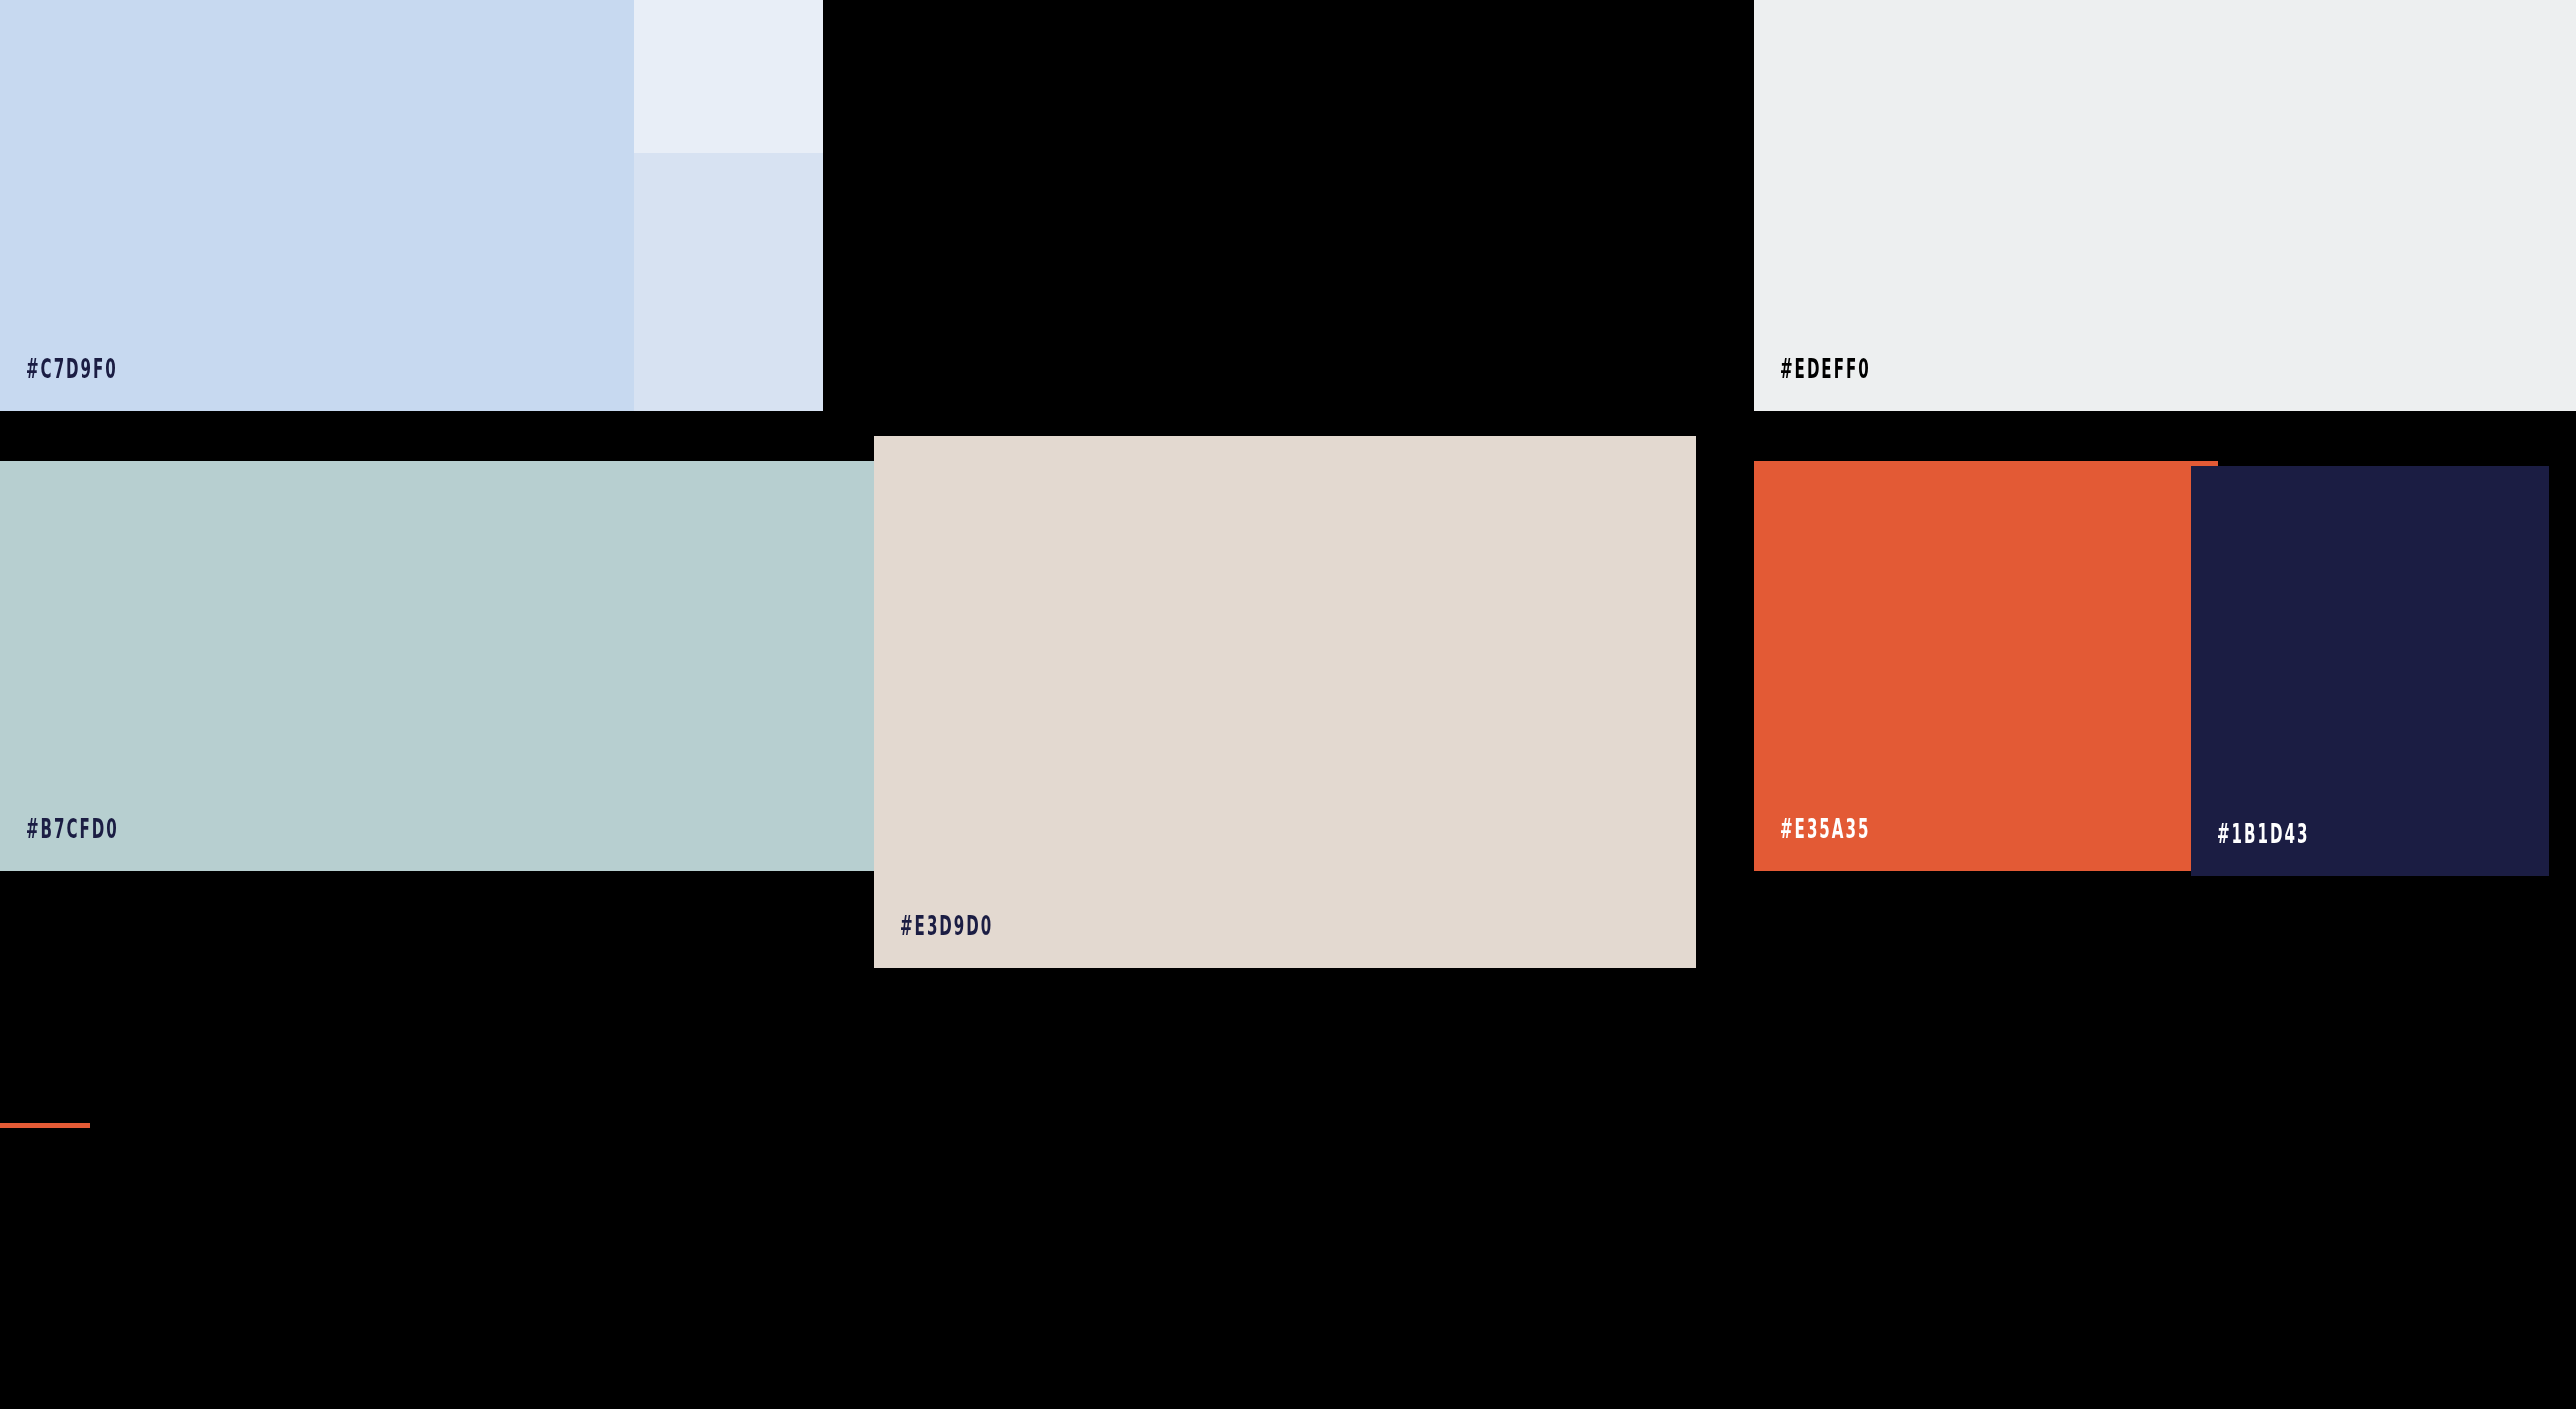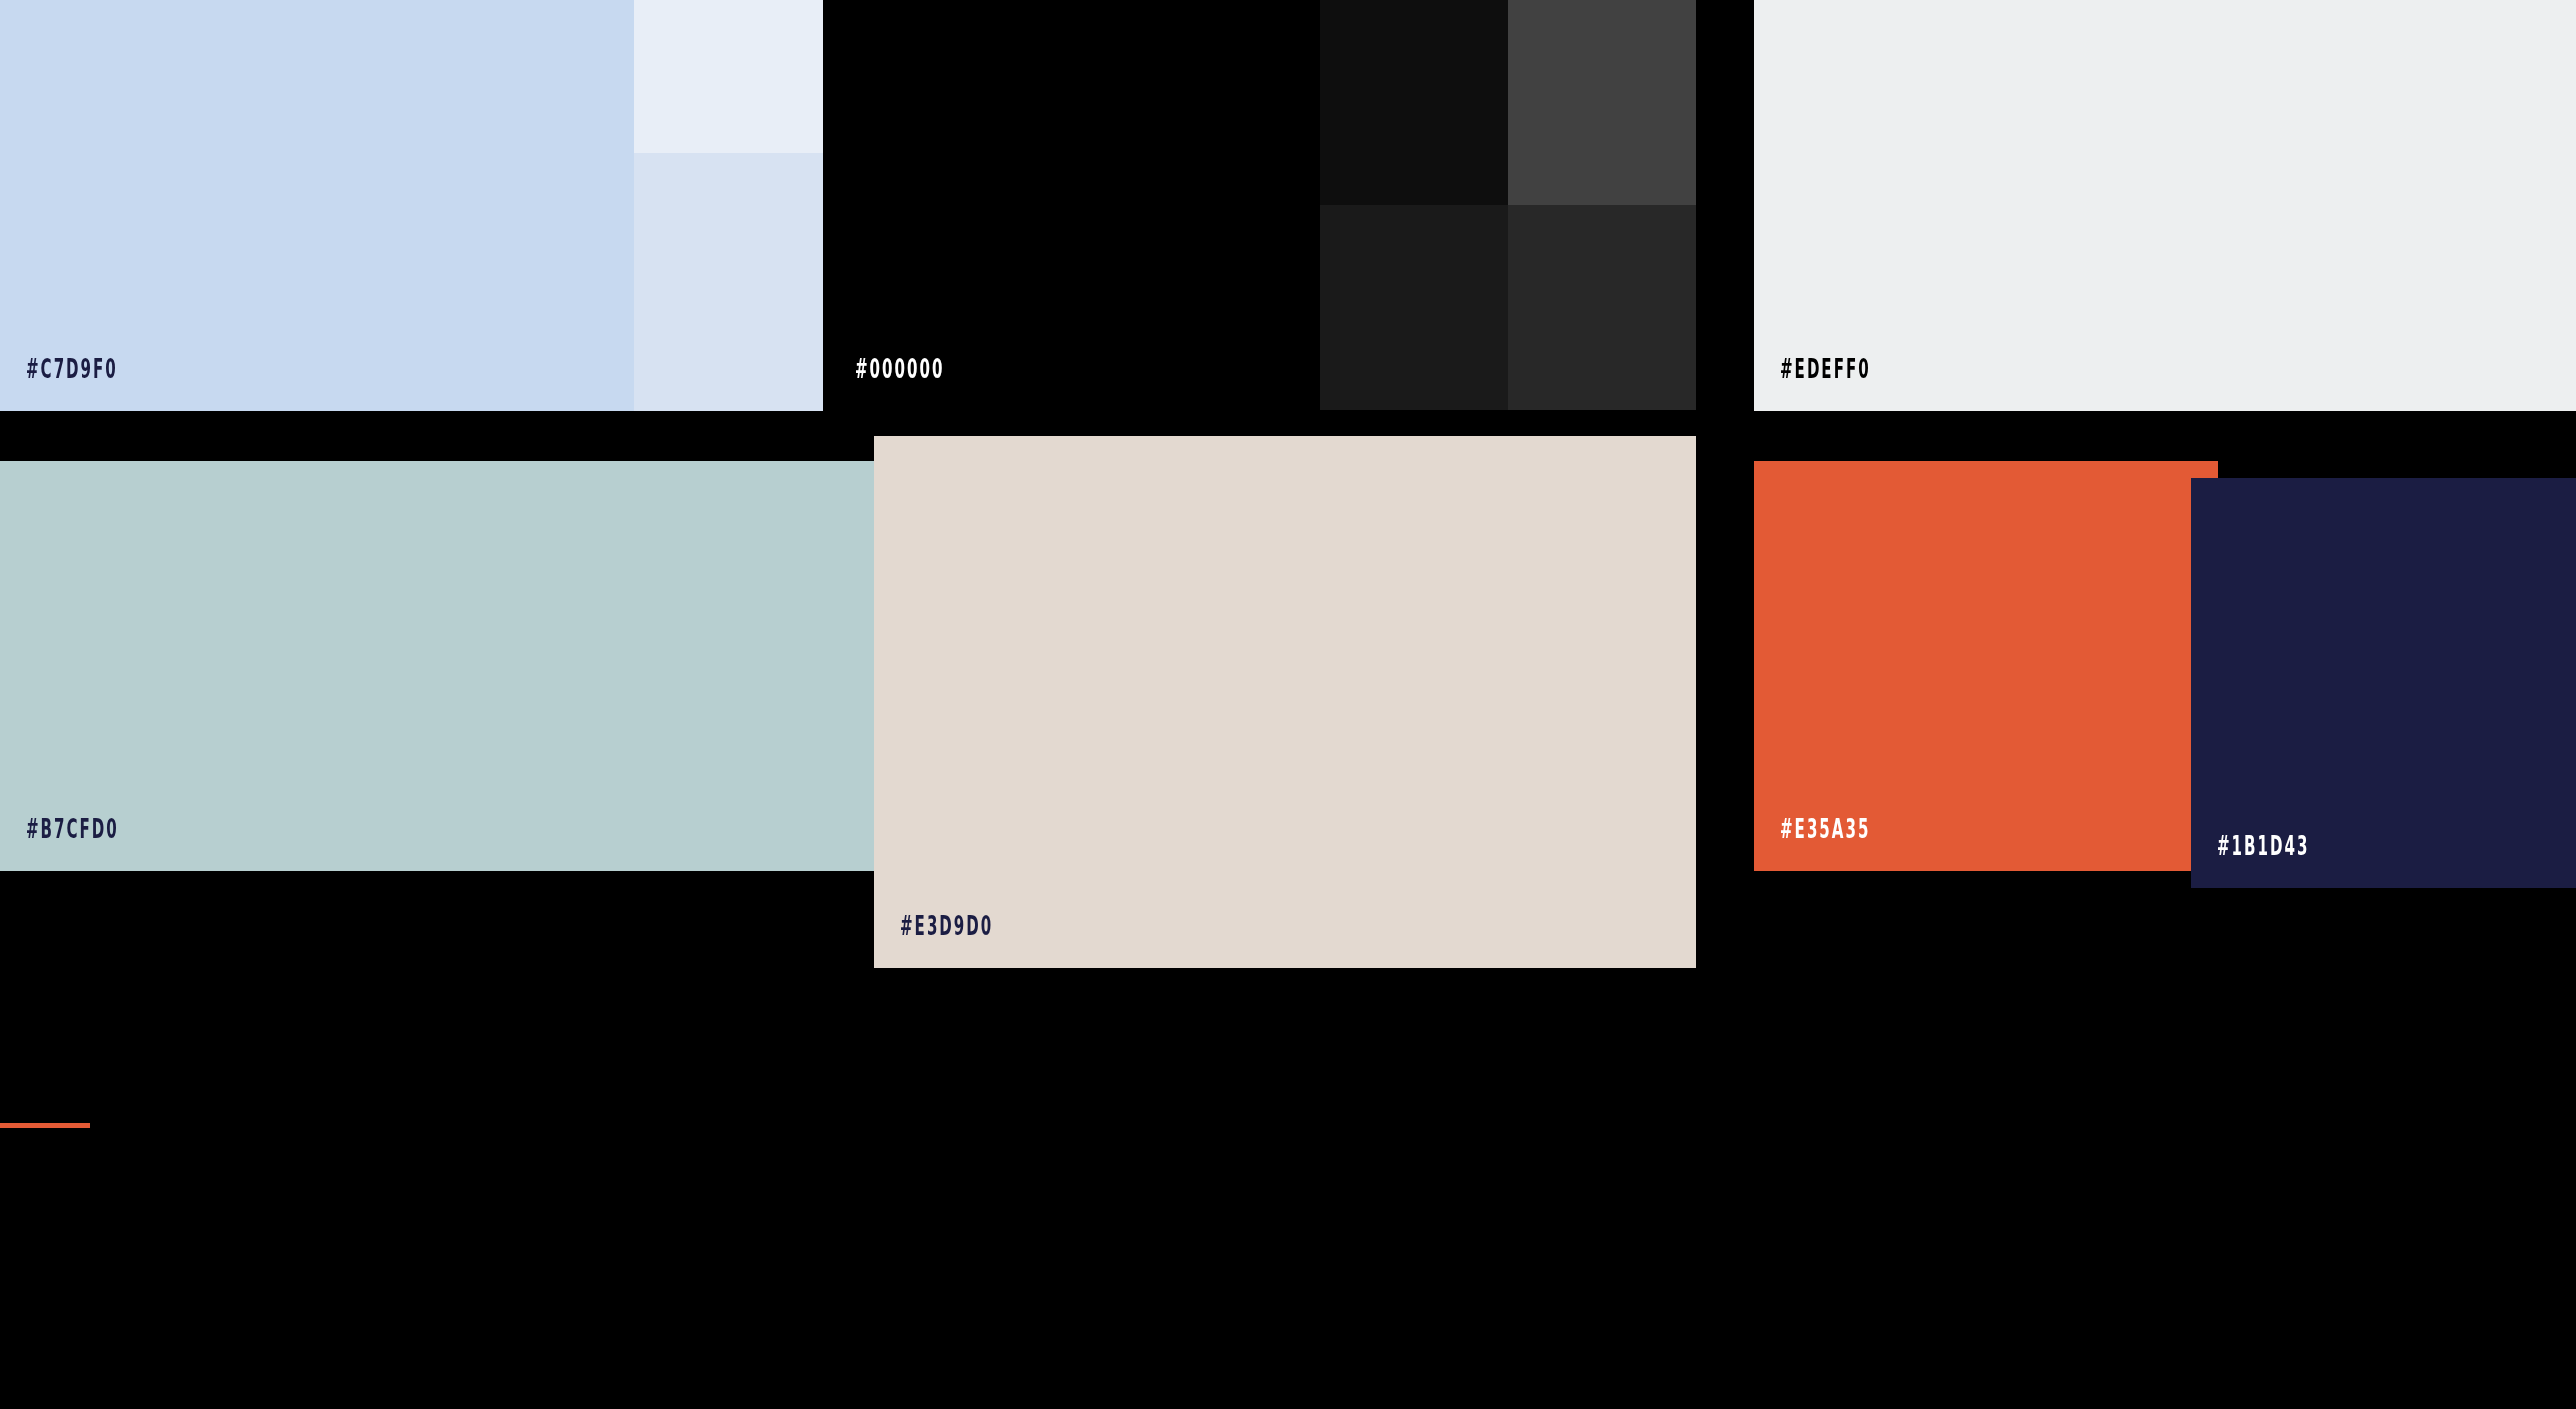--- a/index.html
+++ b/index.html
@@ -69,44 +69,36 @@
 </head>
 <body style="background: rgb(0, 0, 0);">
 
 <div class="swatch-grid">
     <div class="swatch" style="left: 0px; top: 0px; width: 823px; height: 411px;">
       <div class="swatch-fill" style="background: rgb(199, 217, 240);"></div>
       <div class="sub-block" style="left: 634px; top: 0px; width: 189px; height: 153px; background: rgb(232, 238, 247);"></div>
       <div class="sub-block" style="left: 634px; top: 153px; width: 189px; height: 258px; background: rgb(215, 226, 242);"></div>
       <div class="hex-label" style="color: rgb(27, 29, 67);">#C7D9F0</div>
     </div>
-    <div class="swatch" style="left: 829px; top: 0px; width: 867px; height: 411px;">
-      <div class="swatch-fill" style="background: rgb(0, 0, 0);"></div>
-      <div class="sub-block" style="left: 491px; top: 0px; width: 189px; height: 205px; background: rgb(14, 14, 14);"></div>
-      <div class="sub-block" style="left: 679px; top: 0px; width: 188px; height: 205px; background: rgb(65, 65, 65);"></div>
-      <div class="sub-block" style="left: 491px; top: 205px; width: 189px; height: 205px; background: rgb(26, 26, 26);"></div>
-      <div class="sub-block" style="left: 679px; top: 205px; width: 188px; height: 205px; background: rgb(40, 40, 40);"></div>
-      <div class="hex-label" style="color: rgb(255, 255, 255);">#000000</div>
-    </div>
     <div class="swatch" style="left: 1754px; top: 0px; width: 822px; height: 411px;">
       <div class="swatch-fill" style="background: rgb(237, 239, 240);"></div>
       <div class="hex-label" style="color: rgb(0, 0, 0);">#EDEFF0</div>
     </div>
     <div class="swatch" style="left: 0px; top: 461px; width: 916px; height: 410px;">
       <div class="swatch-fill" style="background: rgb(183, 207, 208);"></div>
       <div class="hex-label" style="color: rgb(27, 29, 67);">#B7CFD0</div>
     </div>
     <div class="swatch" style="left: 874px; top: 436px; width: 822px; height: 532px;">
       <div class="swatch-fill" style="background: rgb(227, 217, 208);"></div>
       <div class="hex-label" style="color: rgb(27, 29, 67);">#E3D9D0</div>
     </div>
     <div class="swatch" style="left: 1754px; top: 461px; width: 464px; height: 410px;">
       <div class="swatch-fill" style="background: rgb(227, 90, 53);"></div>
       <div class="hex-label" style="color: rgb(255, 255, 255);">#E35A35</div>
     </div>
-    <div class="swatch" style="left: 2191px; top: 478px; width: 386px; height: 410px;">
+    <div class="swatch" style="left: 2191px; top: 466px; width: 358px; height: 410px;">
       <div class="swatch-fill" style="background: rgb(27, 29, 67);"></div>
       <div class="hex-label" style="color: rgb(255, 255, 255);">#1B1D43</div>
     </div>
   </div>
 
 <div class="accent-rule" style="left: 0px; top: 1123px; width: 90px; height: 5.1px; background: rgb(227, 90, 53);"></div>
 
 
 </body></html>

